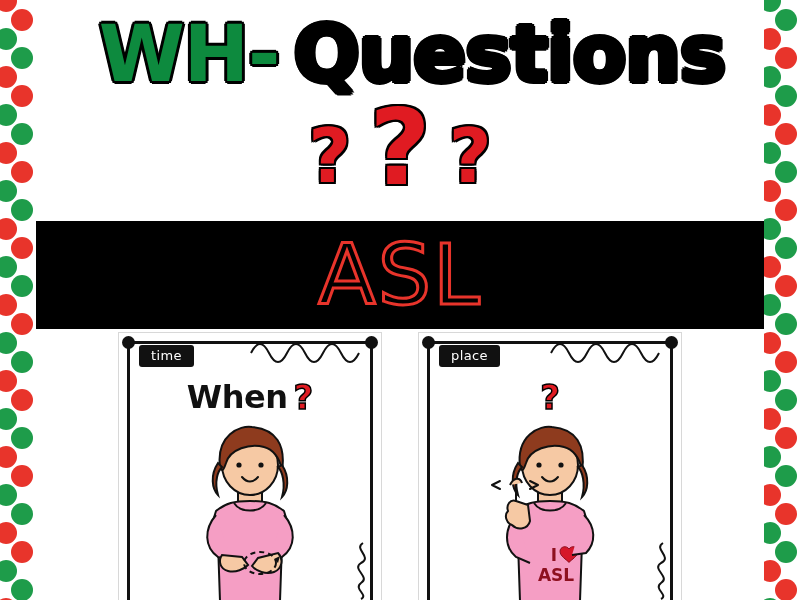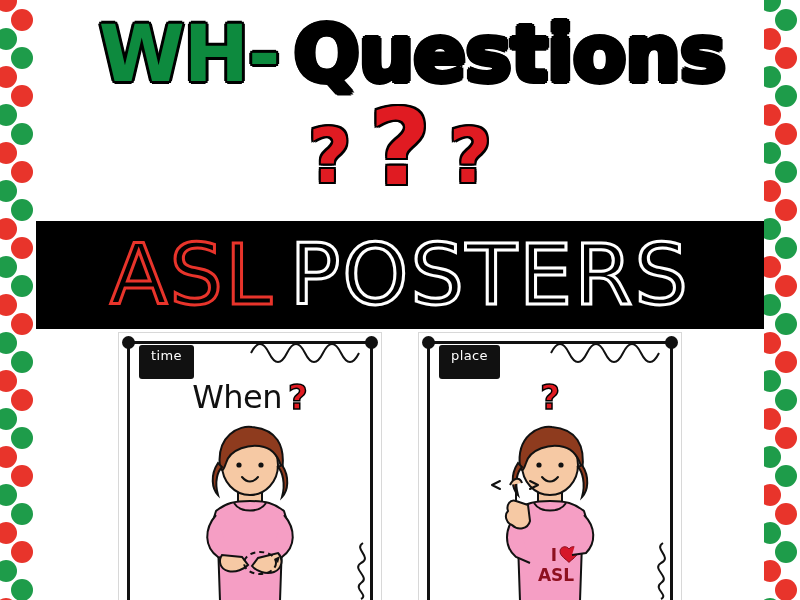--- a/index.html
+++ b/index.html
@@ -178,37 +178,37 @@
     height: 60px;
   }
   .tag {
     position: absolute;
     left: 20px;
     top: 12px;
     background: #111111;
     color: #ffffff;
     font-family: "DejaVu Sans", sans-serif;
     font-size: 13px;
-    padding: 3px 12px 16px 12px;
+    padding: 3px 12px 4px 12px;
     border-radius: 3px;
     letter-spacing: 0.4px;
   }
   .poster-word-row {
     position: absolute;
     left: 0;
     top: 44px;
     width: 100%;
     display: flex;
     align-items: center;
     justify-content: center;
     gap: 6px;
   }
   .poster-word {
     font-family: "DejaVu Sans", sans-serif;
-    font-weight: normal;
+    font-weight: bold;
     font-size: 32px;
     color: #111111;
     letter-spacing: -0.5px;
   }
   .poster-q {
     font-family: "DejaVu Sans", sans-serif;
     font-weight: bold;
     font-size: 34px;
     color: #e01b22;
     -webkit-text-stroke: 1.5px #000000;
@@ -308,21 +308,20 @@
   </div>
 
   <div class="qmarks">
     <span class="qm small">?</span>
     <span class="qm big">?</span>
     <span class="qm small">?</span>
   </div>
 
   <div class="banner">
     <span class="banner-asl">ASL</span>
-    <span class="banner-posters">POSTERS</span>
   </div>
 
   <div class="posters">
 
     <div class="poster">
       <div class="poster-frame"></div>
       <div class="corner-dot tl"></div>
       <div class="corner-dot tr"></div>
       <svg class="squiggle" viewBox="0 0 118 24">
         <path d="M2 14 C8 2, 14 2, 20 14 S32 26, 38 14 S50 2, 56 14 S68 26, 74 14 S86 2, 92 14 S104 26, 110 14" fill="none" stroke="#111" stroke-width="2"></path>

